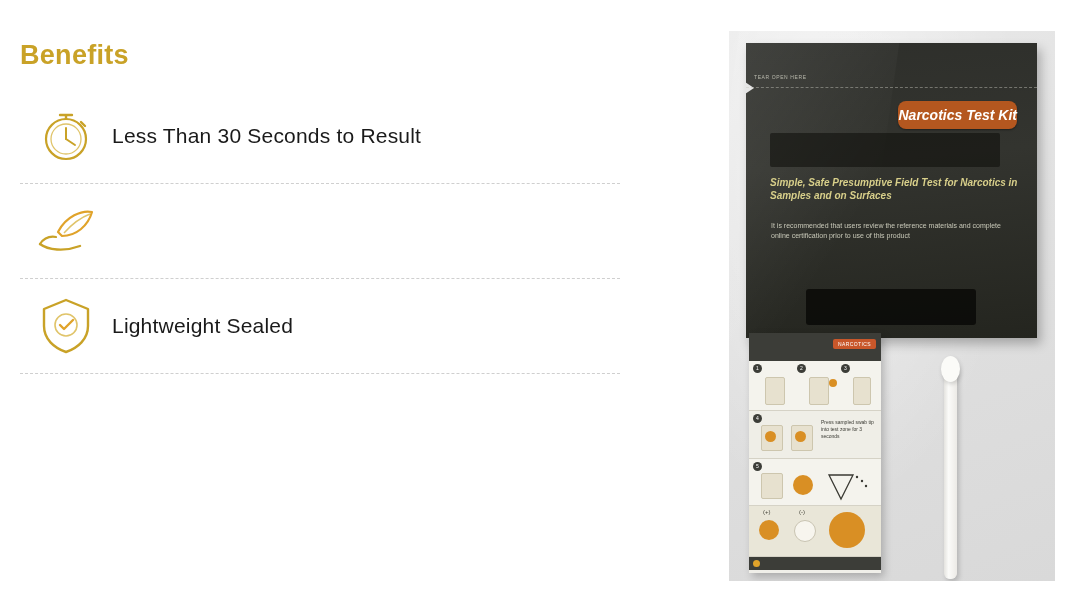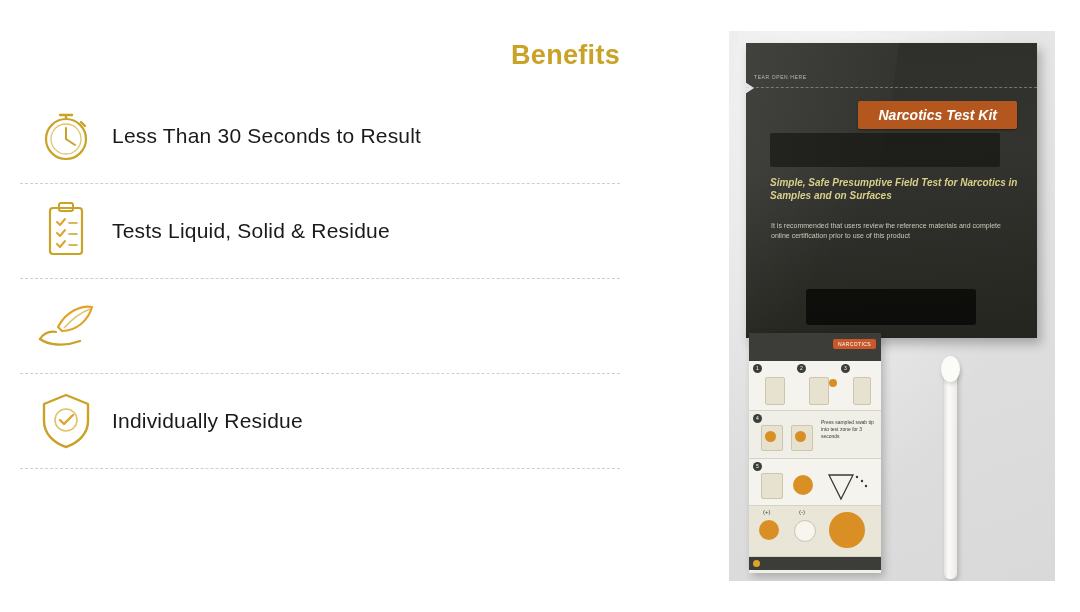--- a/index.html
+++ b/index.html
@@ -29,21 +29,20 @@
     box-sizing: border-box;
     padding: 30px 40px 0 20px;
   }
   .benefits-title {
     font-size: 27px;
     font-weight: bold;
     color: #c9a227;
     letter-spacing: 0.3px;
     margin: 10px 0 18px 0;
     font-family: "Liberation Sans", sans-serif;
-    text-align: right;
   }
   .benefit-list {
     margin: 0;
     padding: 0;
     list-style: none;
   }
   .benefit-row {
     display: flex;
     align-items: center;
     height: 95px;
@@ -118,23 +117,23 @@
     top: 39px;
     width: 0; height: 0;
     border-top: 6px solid transparent;
     border-bottom: 6px solid transparent;
     border-left: 9px solid #e6e6e6;
   }
   .kit-badge {
     position: absolute;
     right: 20px;
     top: 58px;
-    padding: 6px 20px;
+    padding: 6px 0;
     background: #b4571f;
-    border-radius: 2px;
+    border-radius: 8px;
     color: #ffffff;
     font-size: 14px;
     font-style: italic;
     font-weight: bold;
     font-family: "Liberation Sans", sans-serif;
     box-shadow: 0 1px 2px rgba(0,0,0,0.4);
   }
   .pouch-headline {
     position: absolute;
     left: 24px;
@@ -322,54 +321,41 @@
             <path d="M29 32 L29 21" stroke="#c9a227" stroke-width="2" stroke-linecap="round"></path>
             <path d="M29 32 L38 38" stroke="#c9a227" stroke-width="2" stroke-linecap="round"></path>
             <path d="M23 8 h12" stroke="#c9a227" stroke-width="2.4" stroke-linecap="round"></path>
             <path d="M29 8 v5" stroke="#c9a227" stroke-width="2.4"></path>
             <path d="M44 15 l4 4" stroke="#c9a227" stroke-width="2.4" stroke-linecap="round"></path>
           </svg>
         </span>
         <span class="benefit-label">Less Than 30 Seconds to Result</span>
       </li>
 
-      <li class="benefit-row">
-        <span class="benefit-icon">
-          <svg width="56" height="62" viewBox="0 0 56 62">
-            <rect x="12" y="8" width="32" height="46" rx="3" fill="none" stroke="#c9a227" stroke-width="2.2"></rect>
-            <rect x="21" y="3" width="14" height="8" rx="2" fill="none" stroke="#c9a227" stroke-width="2"></rect>
-            <path d="M19 22 l3 3 l5 -6" fill="none" stroke="#e0a32a" stroke-width="2" stroke-linecap="round" stroke-linejoin="round"></path>
-            <path d="M19 33 l3 3 l5 -6" fill="none" stroke="#e0a32a" stroke-width="2" stroke-linecap="round" stroke-linejoin="round"></path>
-            <path d="M19 44 l3 3 l5 -6" fill="none" stroke="#e0a32a" stroke-width="2" stroke-linecap="round" stroke-linejoin="round"></path>
-            <path d="M31 23 h8 M31 34 h8 M31 45 h8" stroke="#c9a227" stroke-width="1.6" stroke-linecap="round"></path>
-          </svg>
-        </span>
-        <span class="benefit-label">Tests Liquid, Solid &amp; Residue</span>
-      </li>
 
       <li class="benefit-row">
         <span class="benefit-icon">
           <svg width="64" height="58" viewBox="0 0 64 58">
             <path d="M6 42 C14 48, 30 50, 46 44" fill="none" stroke="#c9a227" stroke-width="2.4" stroke-linecap="round"></path>
             <path d="M6 42 C10 36, 16 34, 22 35" fill="none" stroke="#c9a227" stroke-width="2.2" stroke-linecap="round"></path>
             <path d="M24 30 C32 14, 48 8, 58 10 C54 24, 42 34, 28 34 Z" fill="none" stroke="#e0a32a" stroke-width="2.2" stroke-linejoin="round"></path>
             <path d="M30 31 C38 22, 48 15, 56 12" fill="none" stroke="#e0c46a" stroke-width="1.5"></path>
           </svg>
         </span>
       </li>
 
       <li class="benefit-row">
         <span class="benefit-icon">
           <svg width="56" height="60" viewBox="0 0 56 60">
             <path d="M28 4 L50 13 V30 C50 43, 40 52, 28 56 C16 52, 6 43, 6 30 V13 Z" fill="none" stroke="#c9a227" stroke-width="2.4" stroke-linejoin="round"></path>
             <circle cx="28" cy="29" r="11" fill="none" stroke="#e0c46a" stroke-width="1.6"></circle>
             <path d="M22 29 l4 4 l9 -9" fill="none" stroke="#e0a32a" stroke-width="2.4" stroke-linecap="round" stroke-linejoin="round"></path>
           </svg>
         </span>
-        <span class="benefit-label">Individually Residue</span>
+        <span class="benefit-label">Lightweight Sealed</span>
       </li>
 
     </ul>
   </section>
 
   <figure class="photo" style="margin:0;">
     <div class="photo-shadow-1"></div>
 
     <div class="pouch">
       <div class="pouch-sheen"></div>

